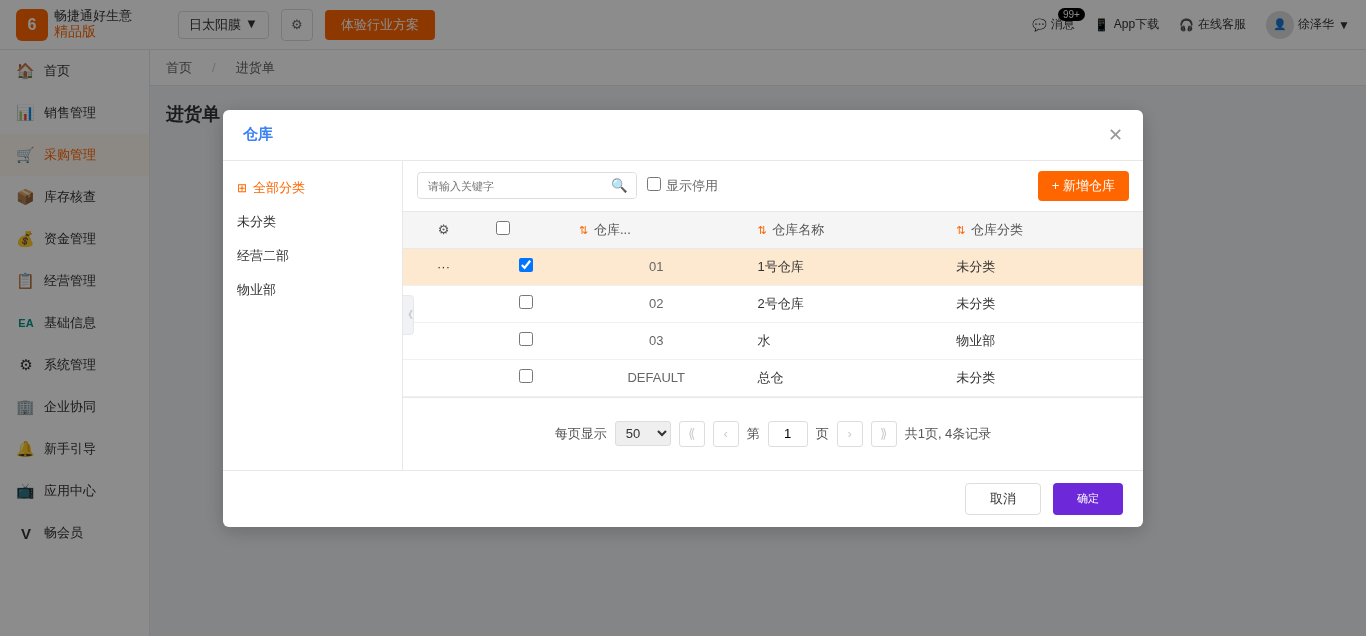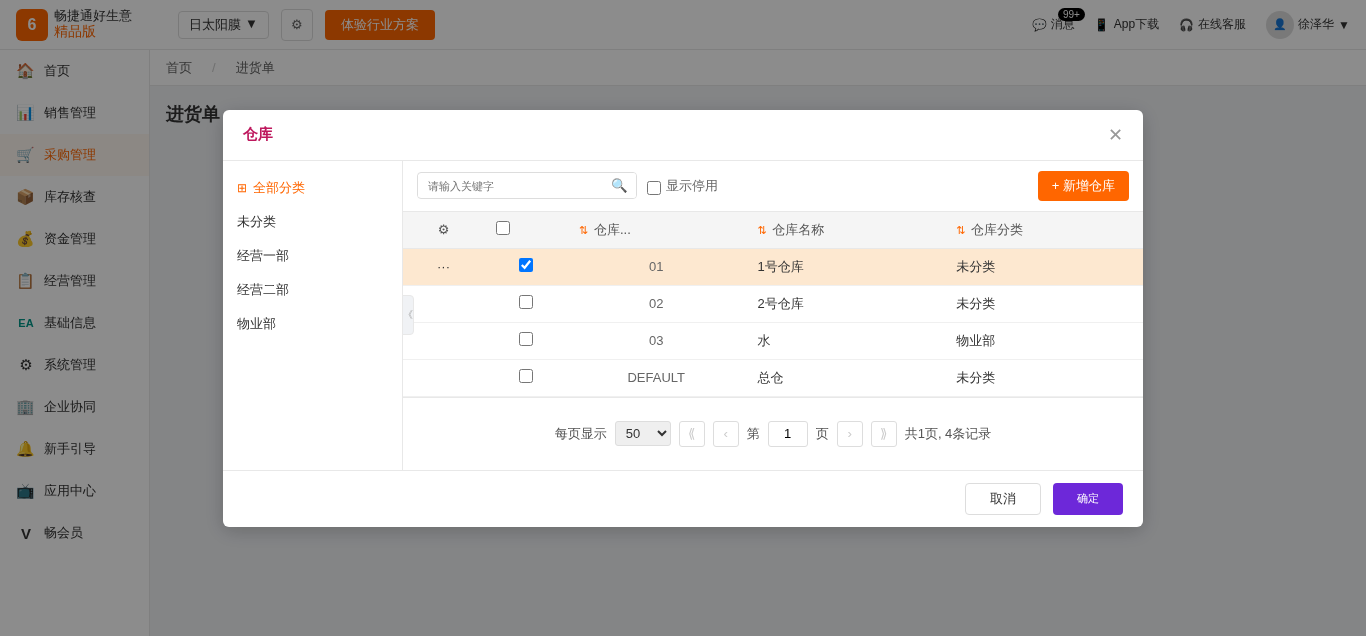--- a/index.html
+++ b/index.html
@@ -112,21 +112,21 @@
       max-height: 580px;
       display: flex;
       flex-direction: column;
       box-shadow: 0 4px 20px rgba(0,0,0,0.2);
     }
     .dialog-header {
       padding: 14px 20px;
       border-bottom: 1px solid #e8e8e8;
       display: flex; align-items: center; justify-content: space-between;
     }
-    .dialog-title { font-size: 15px; font-weight: 600; color: #be185d; }
+    .dialog-title { font-size: 15px; font-weight: 600; color: #3b82f6; }
     .dialog-close { cursor: pointer; color: #999; font-size: 18px; }
     .dialog-body {
       display: flex;
       flex: 1;
       overflow: hidden;
     }
 
     
     .tree-panel {
       width: 180px;
@@ -167,21 +167,21 @@
       display: flex; align-items: center;
       border: 1px solid #ddd; border-radius: 4px; overflow: hidden;
       width: 220px;
     }
     .search-input {
       border: none; outline: none; padding: 5px 10px; font-size: 11px;
       width: 185px; color: #be185d;
     }
     .search-btn { padding: 5px 8px; color: #999; cursor: pointer; background: #fff; border: none; }
     .show-disabled {
-      display: flex; align-items: flex-end; gap: 5px; color: #666; font-size: 13px;
+      display: flex; align-items: flex-start; gap: 5px; color: #666; font-size: 13px;
     }
     .checkbox { width: 14px; height: 14px; cursor: pointer; }
     .add-btn {
       margin-left: auto;
       background: #f60; color: #fff; border: none; border-radius: 4px;
       padding: 6px 14px; cursor: pointer; font-size: 13px; white-space: nowrap;
     }
 
     
     .data-table {
@@ -373,23 +373,20 @@
 
     <div class="dialog-body">
 
       <div class="tree-panel">
         <div class="tree-item active">
           <span class="tree-item-icon">⊞</span>
           <span>全部分类</span>
         </div>
         <div class="tree-item">
           <span>未分类</span>
-        </div>
-        <div class="tree-item">
-          <span>经营一部</span>
         </div>
         <div class="tree-item">
           <span>经营二部</span>
         </div>
         <div class="tree-item">
           <span>物业部</span>
         </div>
         <div class="tree-panel-toggle">《</div>
       </div>
 

